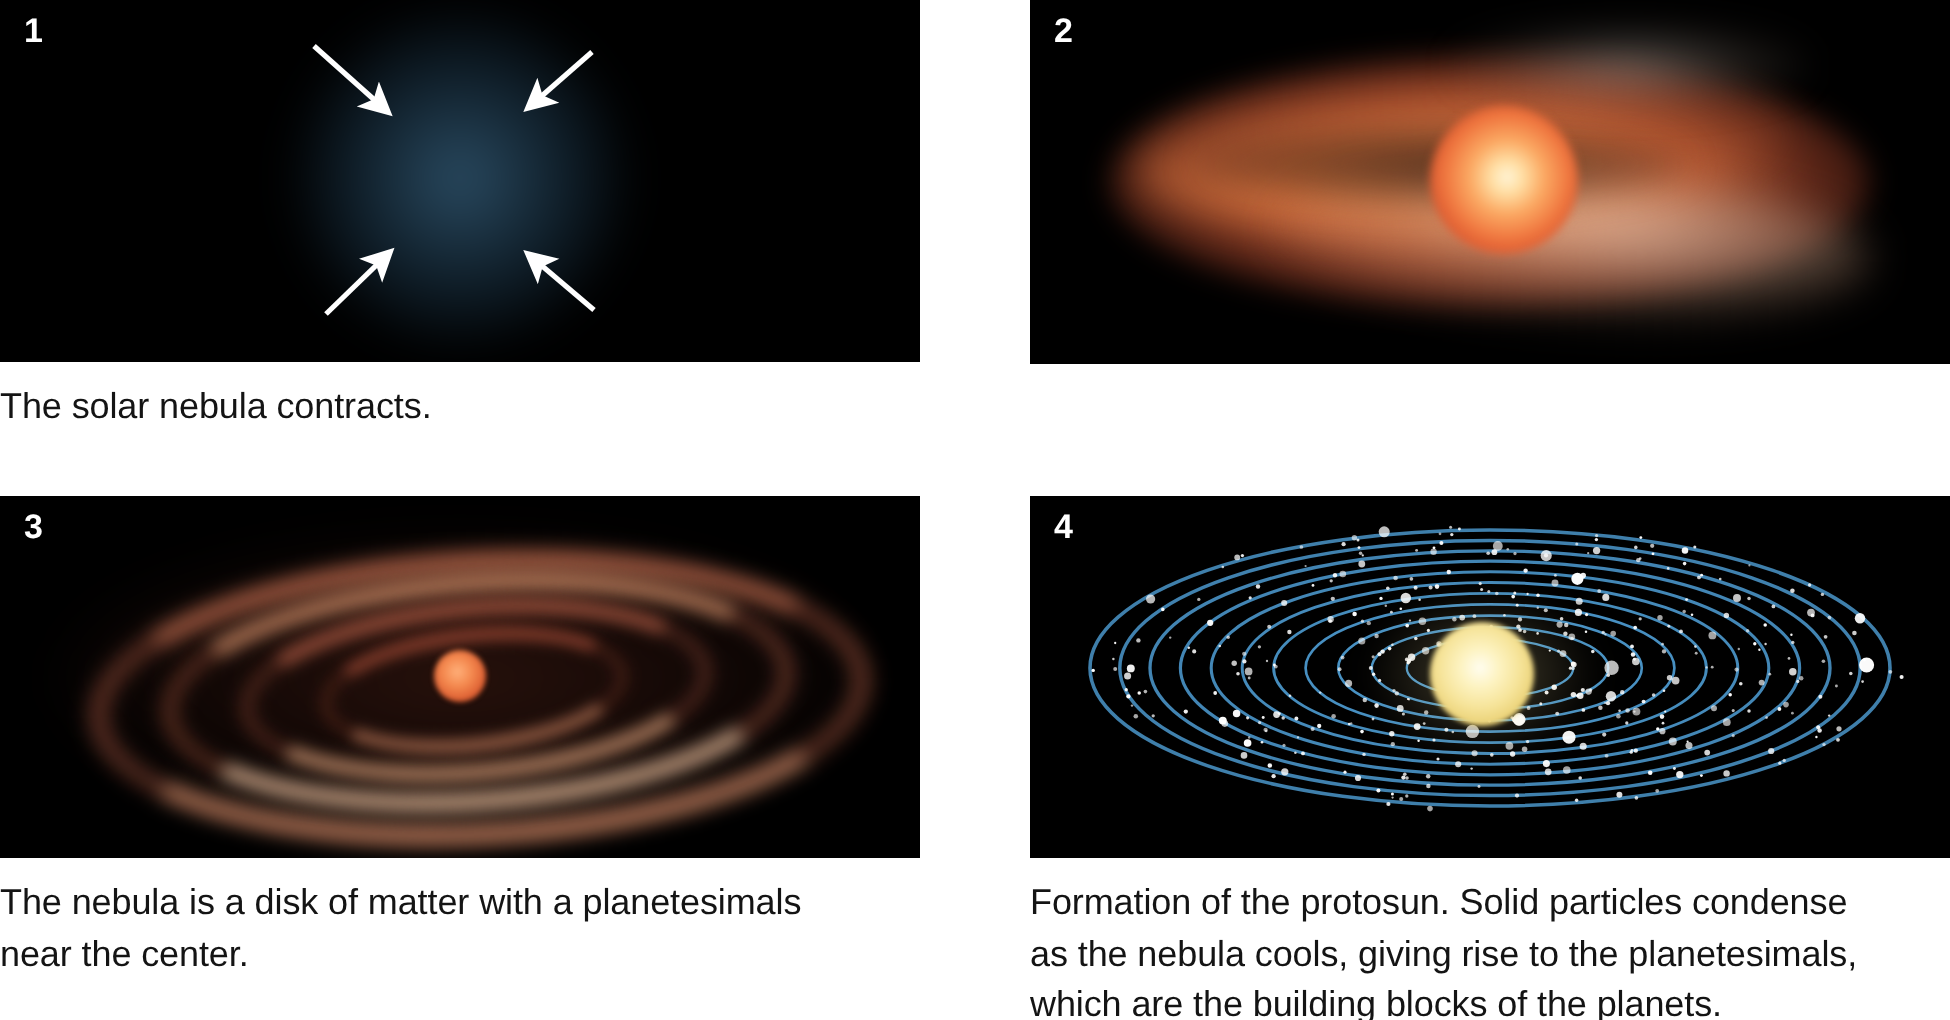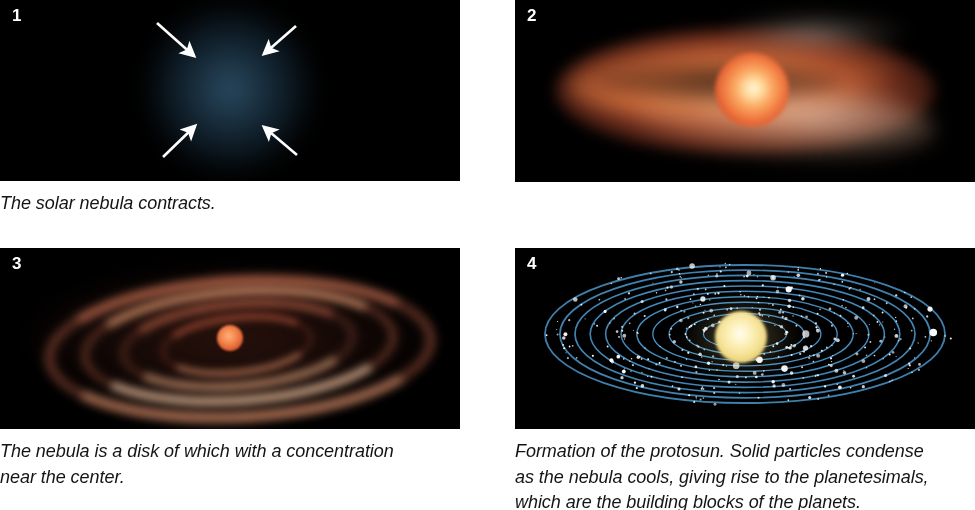--- a/index.html
+++ b/index.html
@@ -39,21 +39,20 @@
     z-index: 30;
     letter-spacing: 0.2px;
   }
   .caption {
     font-size: 18px;
     line-height: 25.5px;
     color: #141414;
     margin-top: 10px;
     white-space: pre-line;
     letter-spacing: -0.05px;
-    font-style: italic;
   }
 
   
   .p1 { left: 0px;  top: 0px;  width: 460px; }
   .p1 .frame { height: 181px; }
   .nebula-sphere {
     position: absolute;
     left: 50%;
     top: 50%;
     width: 320px;
@@ -299,21 +298,21 @@
         <div class="disk3-haze"></div>
         <div class="ring r3a"></div>
         <div class="ring r3b"></div>
         <div class="ring r3c"></div>
         <div class="ring r3d"></div>
         <div class="core3"></div>
       </div>
 
       <div class="panel-number">3</div>
     </div>
-    <div class="caption">The nebula is a disk of which with a concentration
+    <div class="caption">The nebula is a disk of matter with a planetesimals
 near the center.</div>
   </div>
 
   <div class="panel p4">
     <div class="frame">
       <svg class="orbits" viewBox="0 0 460 181">
         <g id="orbit-ellipses" fill="none" stroke="#4f9fd6" stroke-width="1.5">
             <ellipse cx="230" cy="86" rx="41.6" ry="14.4" stroke="#4f9fd6" stroke-width="1.16" opacity="0.94"></ellipse>
             <ellipse cx="230" cy="86" rx="59.1" ry="20.4" stroke="#4f9fd6" stroke-width="1.23" opacity="0.92"></ellipse>
             <ellipse cx="230" cy="86" rx="75.9" ry="26.2" stroke="#4f9fd6" stroke-width="1.29" opacity="0.91"></ellipse>

